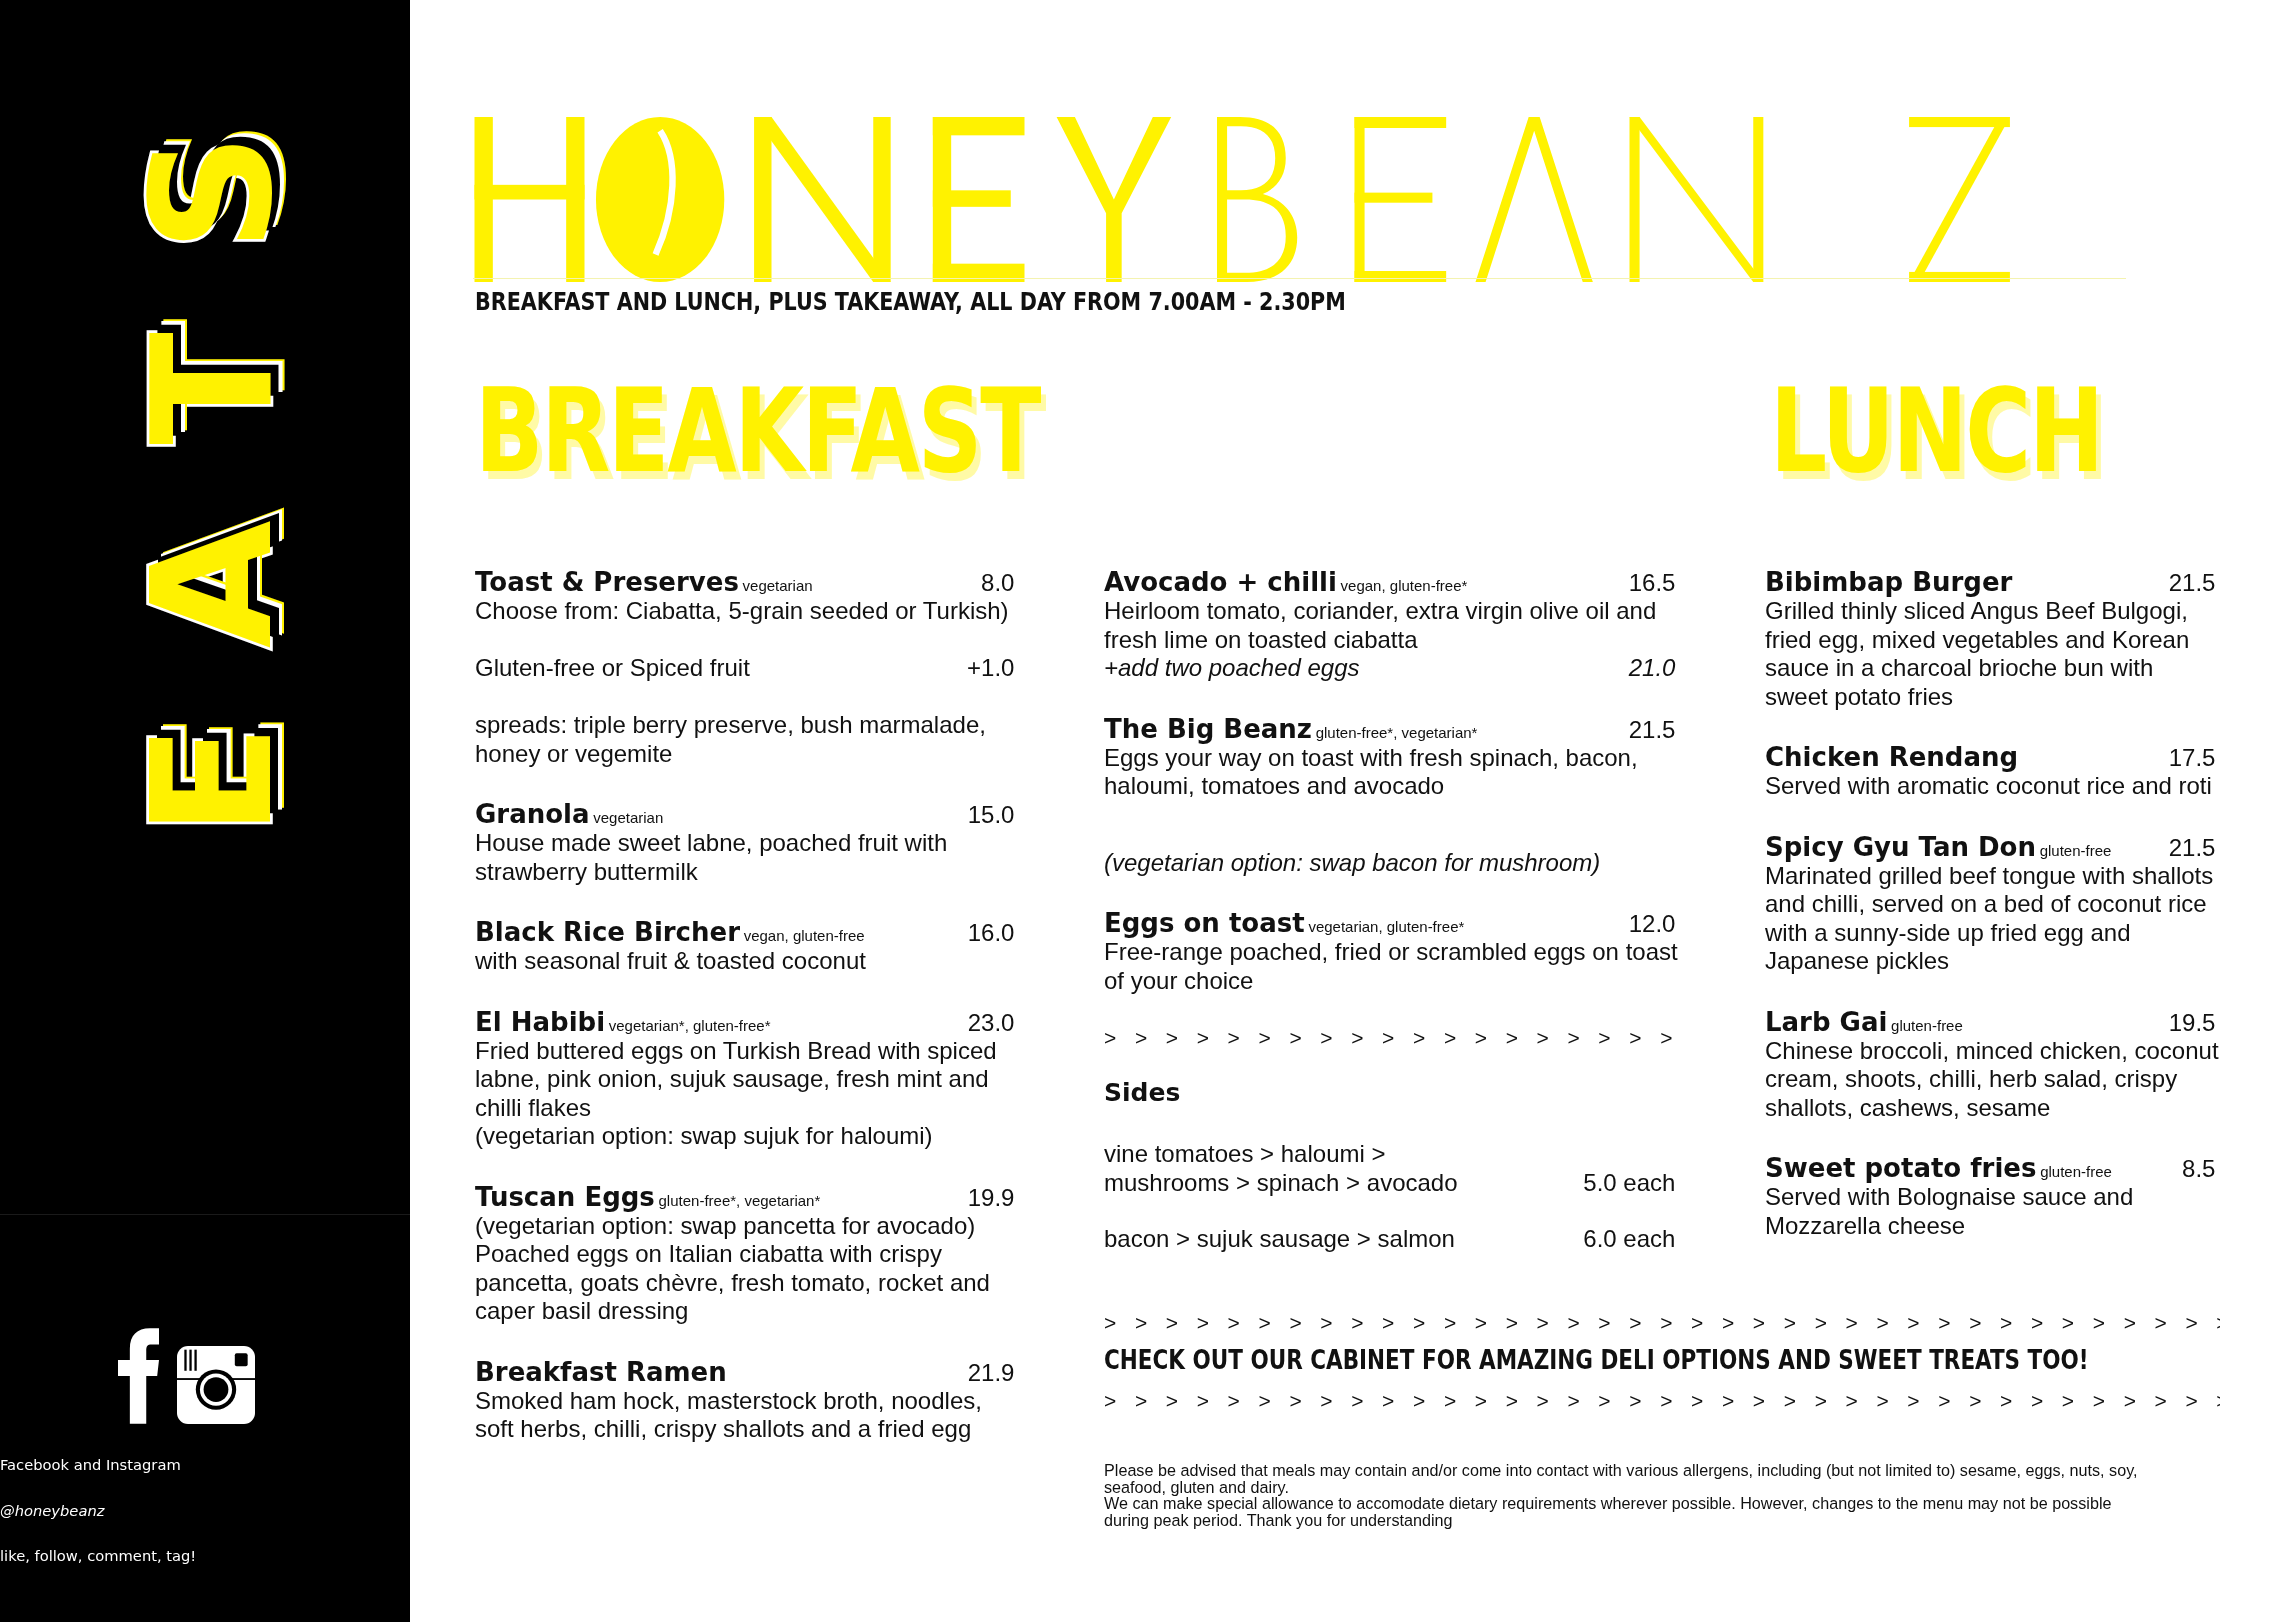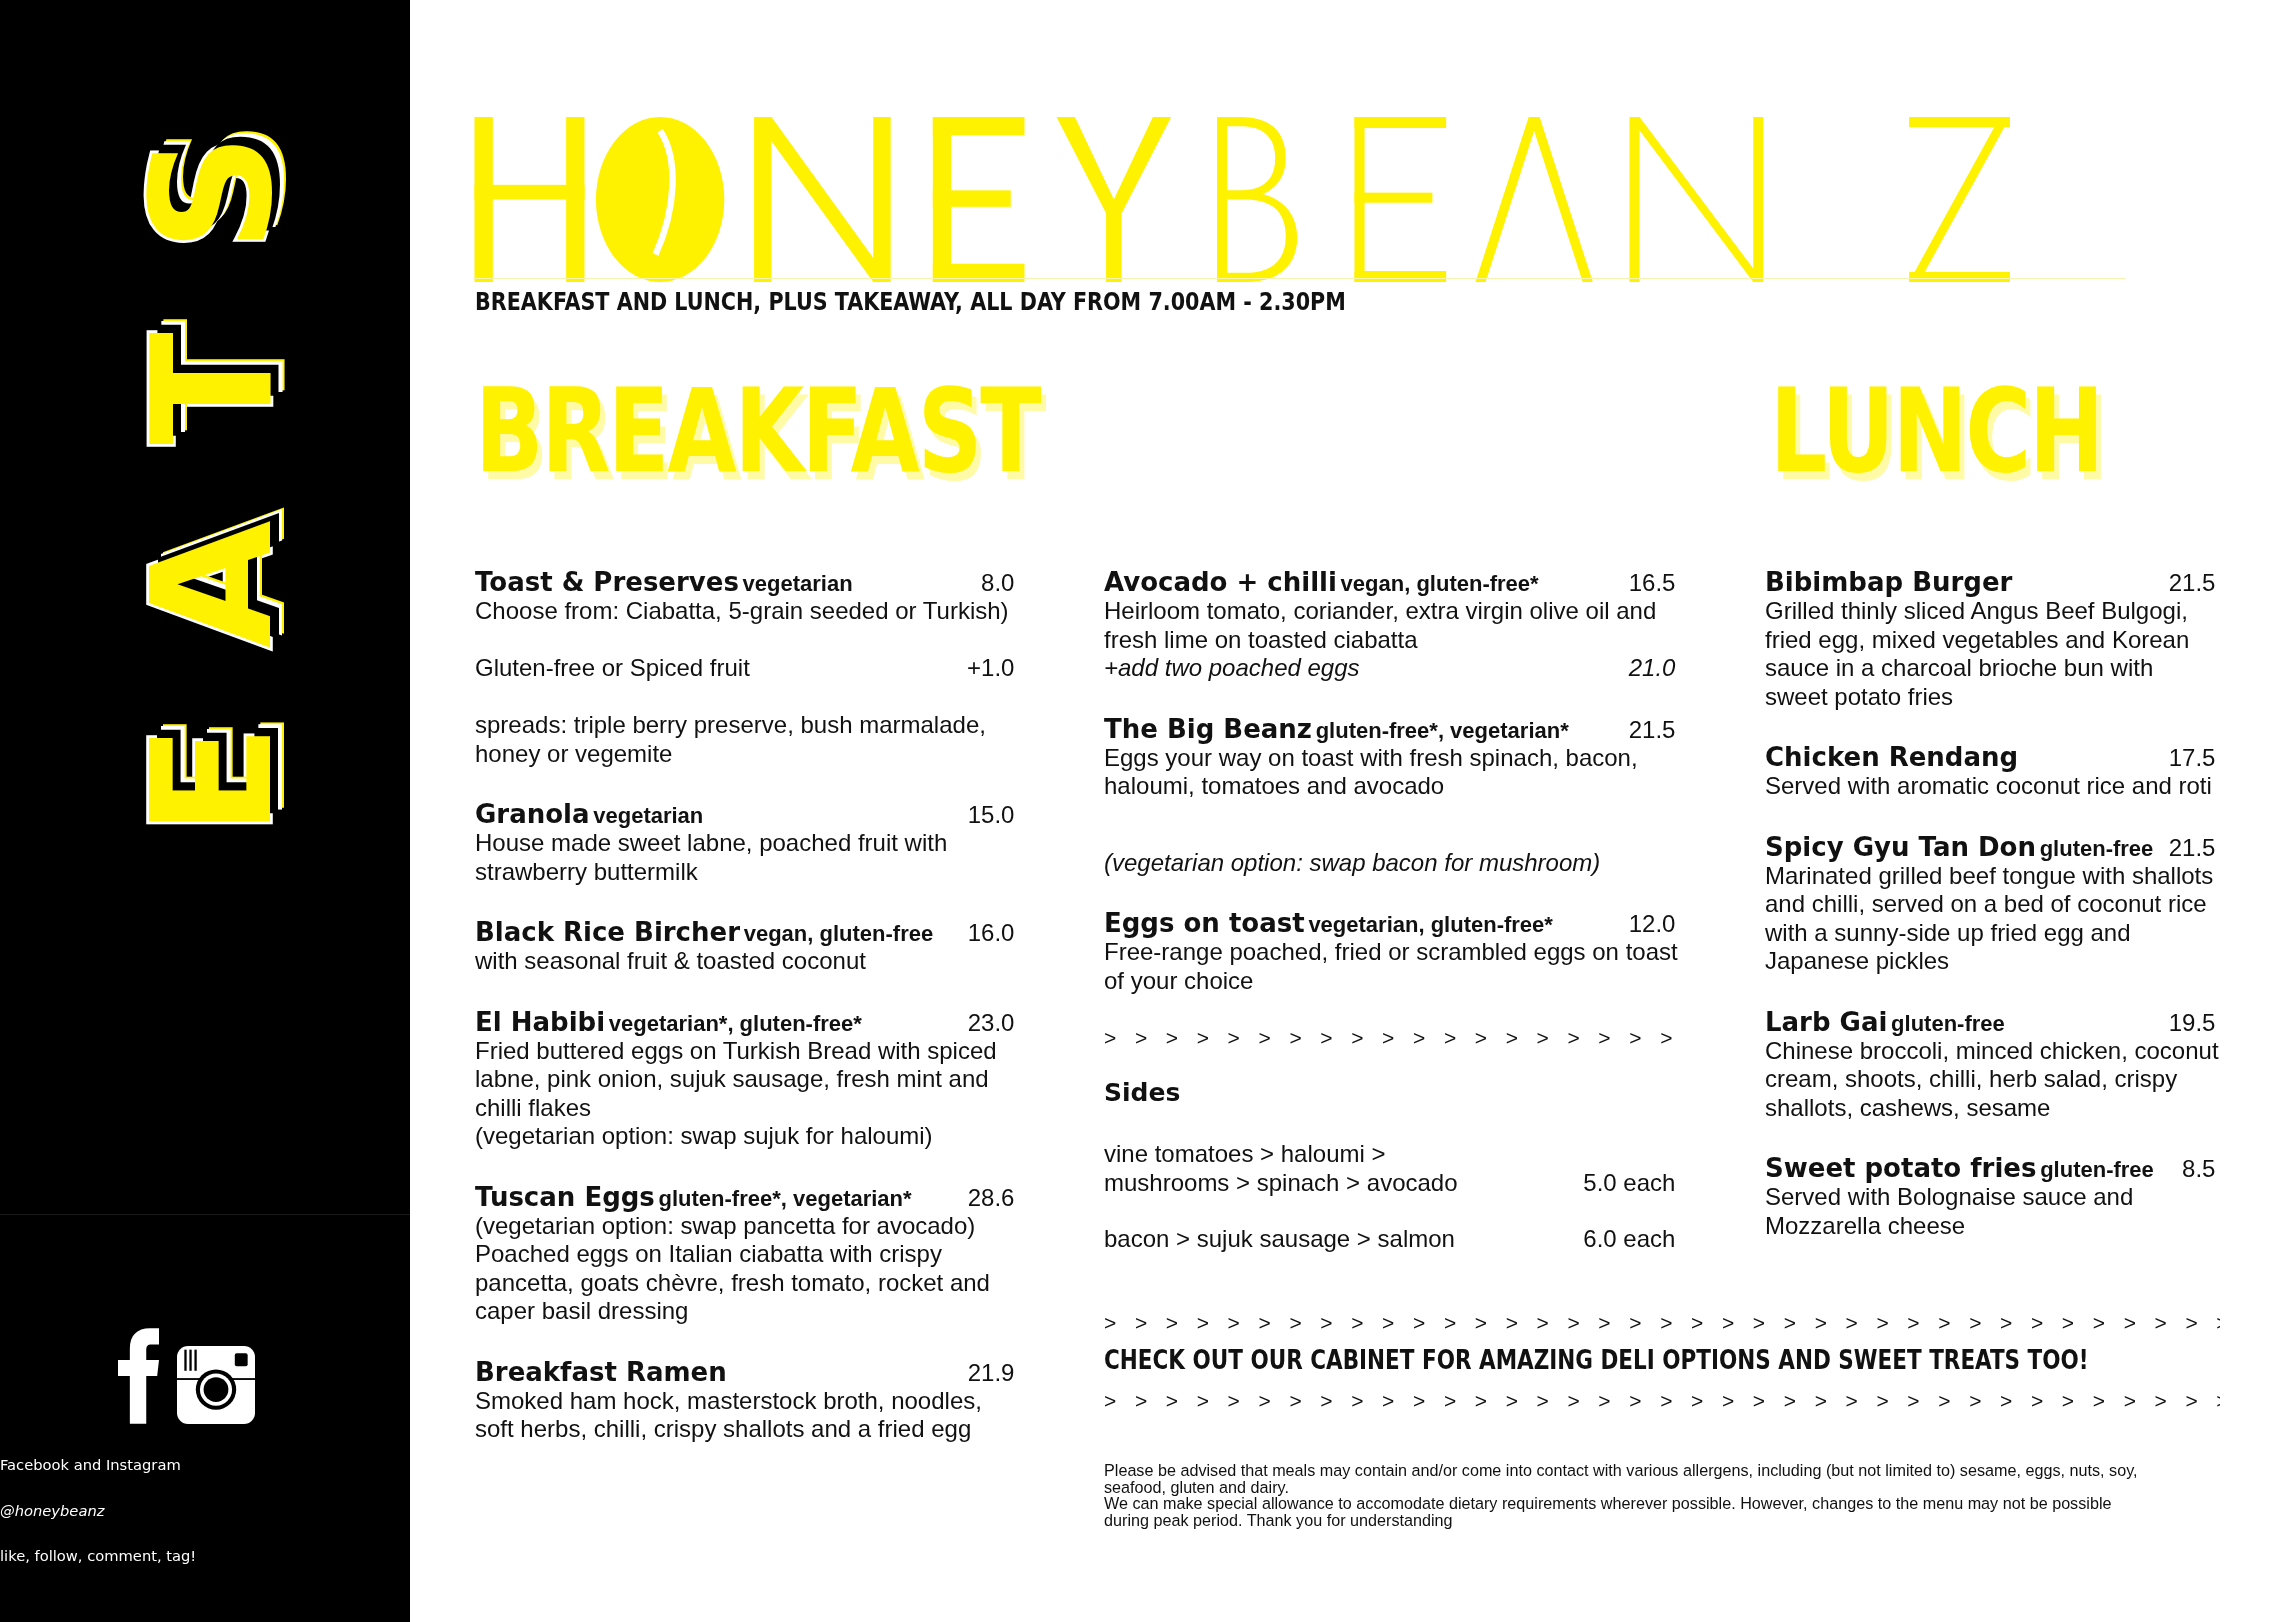--- a/index.html
+++ b/index.html
@@ -32,21 +32,21 @@
   .title-breakfast { left:475px; }
   .title-lunch { left:1770px; }
 
   .col { position:absolute; top:567px; }
   .col-1 { left:475px; width:544px; }
   .col-2 { left:1104px; width:576px; }
   .col-3 { left:1765px; width:455px; }
   .item { margin-bottom:31px; }
   .item-head { display:flex; justify-content:space-between; align-items:baseline; }
   .item-name { font-family:"DejaVu Sans", sans-serif; font-weight:bold; font-size:26px; }
-  .item-tag { font-size:22px; vertical-align:super; font-weight:bold; margin-left:3.7px; font-family:"Liberation Sans", sans-serif; }
+  .item-tag { font-size:15px; vertical-align:super; font-weight:normal; margin-left:3.7px; font-family:"Liberation Sans", sans-serif; }
   .item-price { font-size:24px; font-family:"Liberation Sans", sans-serif; padding-right:4.6px; }
   .item-desc { font-size:24px; line-height:28.5px; font-family:"Liberation Sans", sans-serif; }
   .subline { display:flex; justify-content:space-between; font-size:24px; line-height:28.5px; margin-top:28.5px; }
   .italic { font-style:italic; }
   .arrows { font-size:21px; letter-spacing:6.4px; white-space:nowrap; overflow:hidden; font-family:"Liberation Sans", sans-serif; }
   .sides-title { font-family:"DejaVu Sans", sans-serif; font-weight:bold; font-size:25px; margin:27.5px 0 32px; }
   .side-row { display:flex; justify-content:space-between; align-items:flex-end; font-size:24px; line-height:29px; margin-bottom:27.5px; }
 
   .cabinet { position:absolute; left:1104px; top:1311px; width:1116px; }
   .cabinet .arrows { width:1116px; }
@@ -170,21 +170,21 @@
         <span class="item-tag" style="flex:1">vegetarian*, gluten-free*</span>
       <span class="item-price">23.0</span>
     </div>
     <div class="item-desc">Fried buttered eggs on Turkish Bread with spiced labne, pink onion, sujuk sausage, fresh mint and chilli flakes</div>
     <div class="item-desc">(vegetarian option: swap sujuk for haloumi)</div>
   </div>
   <div class="item">
     <div class="item-head">
       <span class="item-name">Tuscan Eggs</span>
         <span class="item-tag" style="flex:1">gluten-free*, vegetarian*</span>
-      <span class="item-price">28.6</span>
+      <span class="item-price">19.9</span>
     </div>
     <div class="item-desc">(vegetarian option: swap pancetta for avocado)</div>
     <div class="item-desc">Poached eggs on Italian ciabatta with crispy pancetta, goats chèvre, fresh tomato, rocket and caper basil dressing</div>
   </div>
   <div class="item">
     <div class="item-head">
       <span class="item-name">Breakfast Ramen</span>
         <span class="item-tag" style="flex:1"></span>
       <span class="item-price">21.9</span>
     </div>

